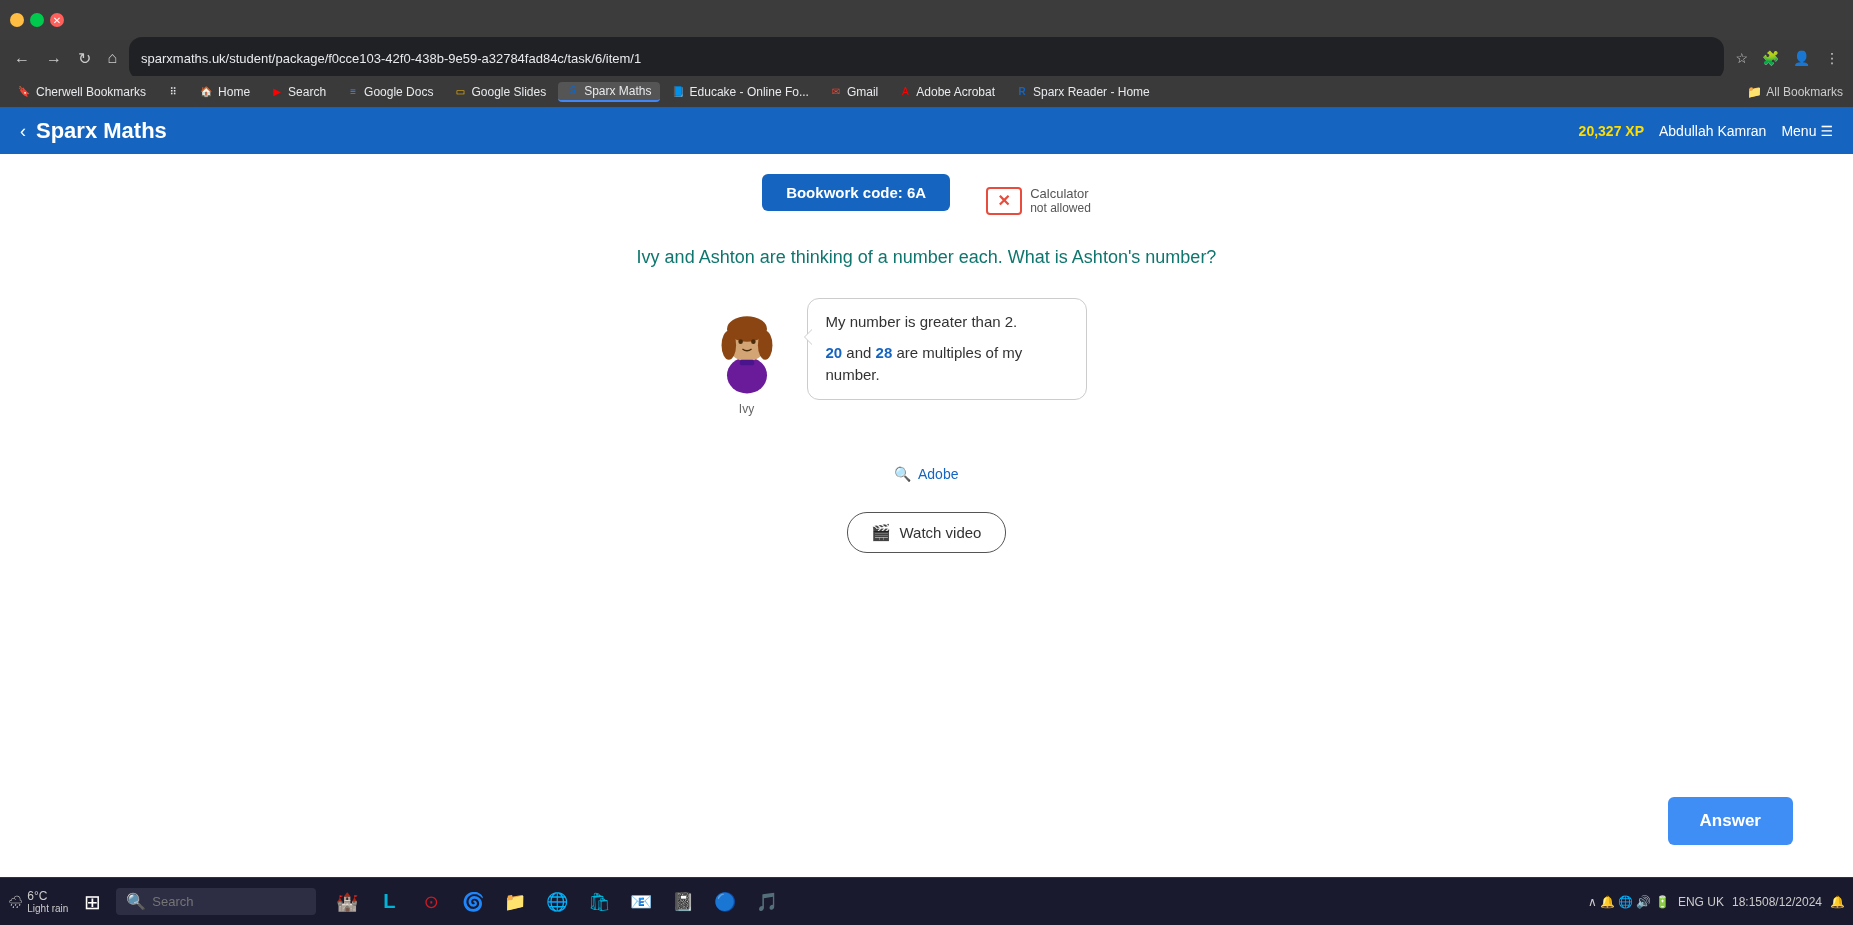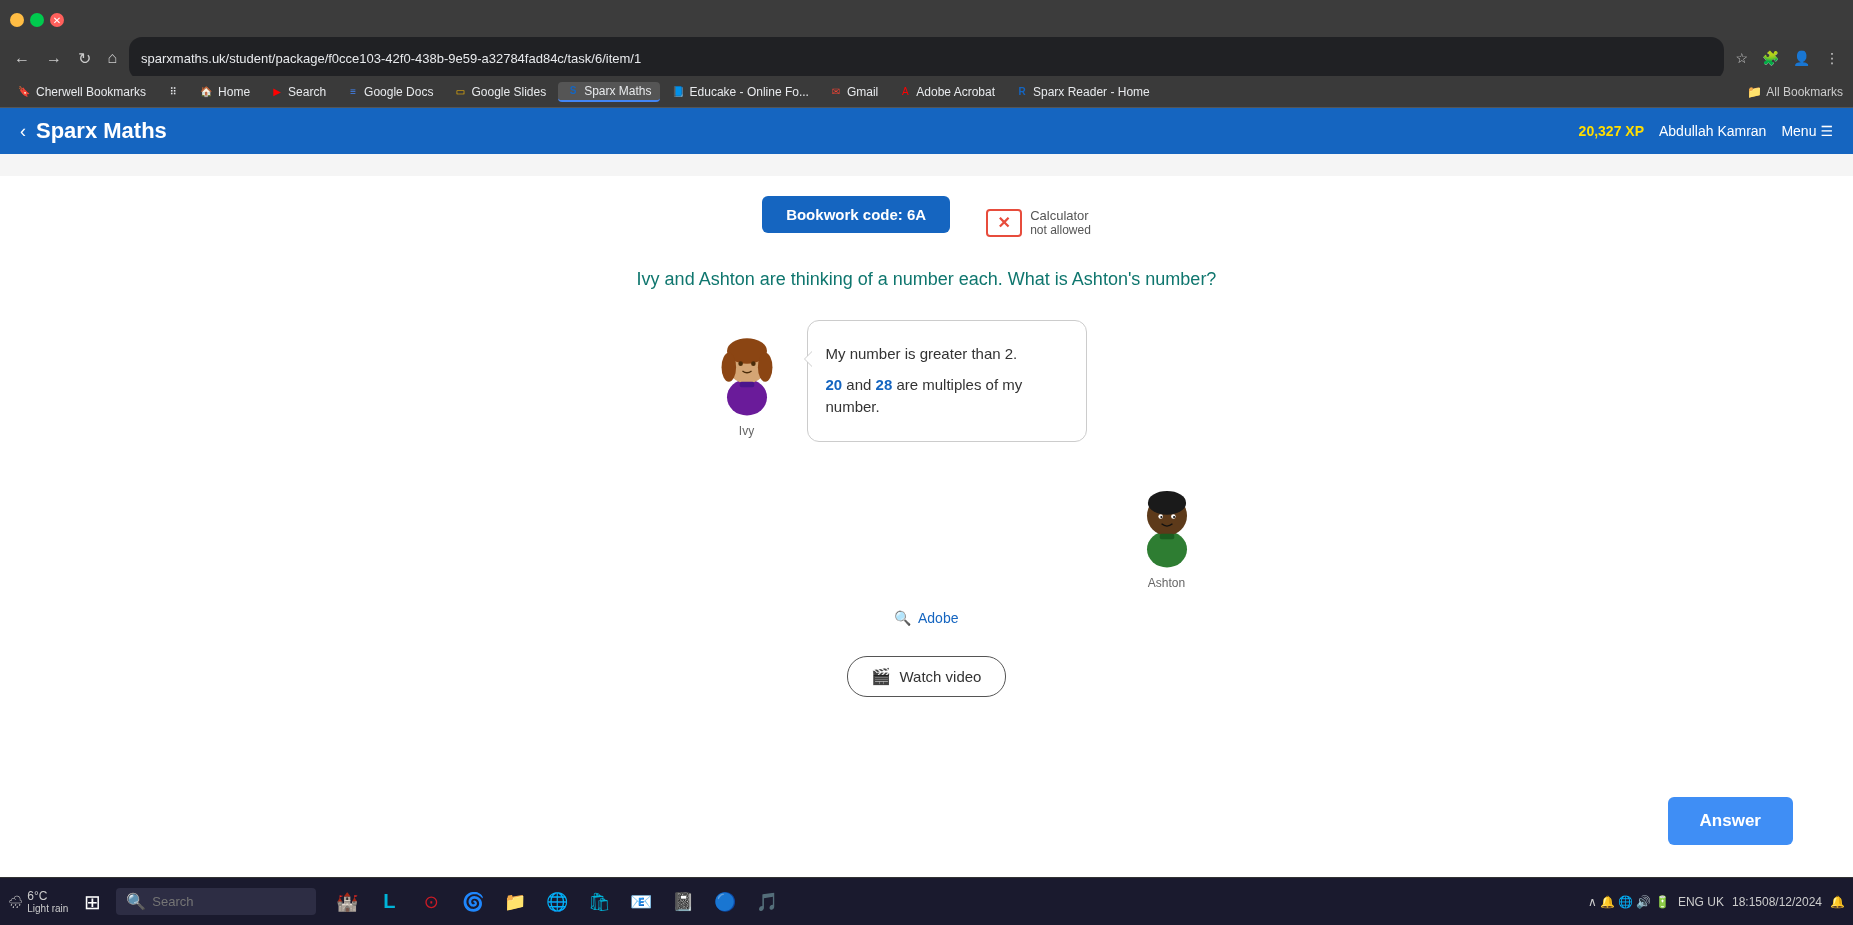--- a/index.html
+++ b/index.html
@@ -40,40 +40,40 @@
     .xp-badge { color: #ffdd00; font-weight: bold; }
     .menu-btn { color: white; background: none; border: none; font-size: 14px; cursor: pointer; display: flex; align-items: center; gap: 4px; }
 
     
     .tabs-bar { background: #1976d2; display: flex; align-items: center; padding: 0 20px; gap: 4px; }
     .tab { padding: 10px 18px; color: rgba(255,255,255,0.8); cursor: pointer; font-size: 14px; font-weight: 500; border-radius: 4px 4px 0 0; }
     .tab.active { background: #2196f3; color: white; font-weight: bold; }
     .tab-summary { padding: 10px 18px; color: rgba(255,255,255,0.8); cursor: pointer; font-size: 14px; margin-left: auto; }
 
     
-    .question-area { flex: 1; background: white; display: flex; flex-direction: column; align-items: center; padding: 20px; overflow-y: auto; position: relative; margin-top: 22px; }
+    .question-area { flex: 1; background: white; display: flex; flex-direction: column; align-items: center; padding: 20px; overflow-y: auto; position: relative; }
 
     .bookwork-code { background: #1565c0; color: white; padding: 10px 24px; border-radius: 6px; font-size: 15px; font-weight: bold; margin-bottom: 16px; align-self: center; }
 
     .calculator-info { display: flex; align-items: center; gap: 8px; color: #555; font-size: 13px; margin-left: 20px; }
     .calc-icon { width: 36px; height: 28px; border: 2px solid #e74c3c; border-radius: 4px; position: relative; display: flex; align-items: center; justify-content: center; }
     .calc-x { color: #e74c3c; font-weight: bold; font-size: 16px; }
 
     .bookwork-row { display: flex; align-items: center; gap: 16px; margin-bottom: 20px; }
 
     .question-text { font-size: 18px; color: #0f766e; margin-bottom: 30px; text-align: center; }
 
     .characters-area { display: flex; flex-direction: column; align-items: center; position: relative; width: 600px; }
 
     
     .ivy-row { display: flex; align-items: flex-start; gap: 20px; margin-bottom: 20px; align-self: flex-start; margin-left: 80px; }
     .character-container { display: flex; flex-direction: column; align-items: center; }
     .character-label { font-size: 12px; color: #666; margin-top: 4px; }
 
-    .speech-bubble { background: white; border: 1.5px solid #ccc; border-radius: 12px; padding: 22px 18px; max-width: 280px; font-size: 15px; line-height: 1.5; color: #333; position: relative; }
+    .speech-bubble { background: white; border: 1.5px solid #ccc; border-radius: 12px; padding: 12px 18px; max-width: 280px; font-size: 15px; line-height: 1.5; color: #333; position: relative; }
     .speech-bubble::before { content: ''; position: absolute; left: -12px; top: 30px; border: 8px solid transparent; border-right-color: #ccc; }
     .speech-bubble::after { content: ''; position: absolute; left: -10px; top: 31px; border: 7px solid transparent; border-right-color: white; }
 
     .ashton-row { display: flex; align-items: center; gap: 20px; margin-top: 10px; align-self: flex-end; margin-right: 20px; }
     .ashton-bubble { position: relative; }
     .ashton-bubble::before { content: ''; position: absolute; right: -12px; top: 20px; border: 8px solid transparent; border-left-color: #ccc; }
     .ashton-bubble::after { content: ''; position: absolute; right: -10px; top: 21px; border: 7px solid transparent; border-left-color: white; }
 
     .highlight-blue { color: #1565c0; font-weight: bold; }
     .highlight-bold { font-weight: bold; }
@@ -245,40 +245,20 @@
             <div>
               <span class="highlight-blue highlight-bold">20</span>
               <span> and </span>
               <span class="highlight-blue highlight-bold">28</span>
               <span> are multiples of my number.</span>
             </div>
           </div>
         </div>
 
         <div class="ashton-row">
-          <div class="character-container">
-
-            <svg class="char-svg" viewBox="0 0 80 110">
-
-              <ellipse cx="40" cy="85" rx="22" ry="20" fill="#2e7d32"></ellipse>
-
-              <circle cx="40" cy="48" r="22" fill="#5d3a1a"></circle>
-
-              <ellipse cx="40" cy="34" rx="21" ry="13" fill="#1a1a1a"></ellipse>
-
-              <circle cx="33" cy="49" r="2.5" fill="#fff"></circle>
-              <circle cx="47" cy="49" r="2.5" fill="#fff"></circle>
-              <circle cx="33.8" cy="49.5" r="1.2" fill="#111"></circle>
-              <circle cx="47.8" cy="49.5" r="1.2" fill="#111"></circle>
-              <path d="M34 57 Q40 62 46 57" stroke="#111" stroke-width="1.5" fill="none"></path>
-
-              <rect x="32" y="68" width="16" height="6" fill="#1b5e20" rx="2"></rect>
-            </svg>
-            <span class="character-label">Ashton</span>
-          </div>
         </div>
       </div>
 
       <div class="zoom-btn">
         <span>🔍</span>
         <span>Adobe</span>
       </div>
 
       <button class="watch-video-btn">
         <span class="video-icon">🎬</span>

